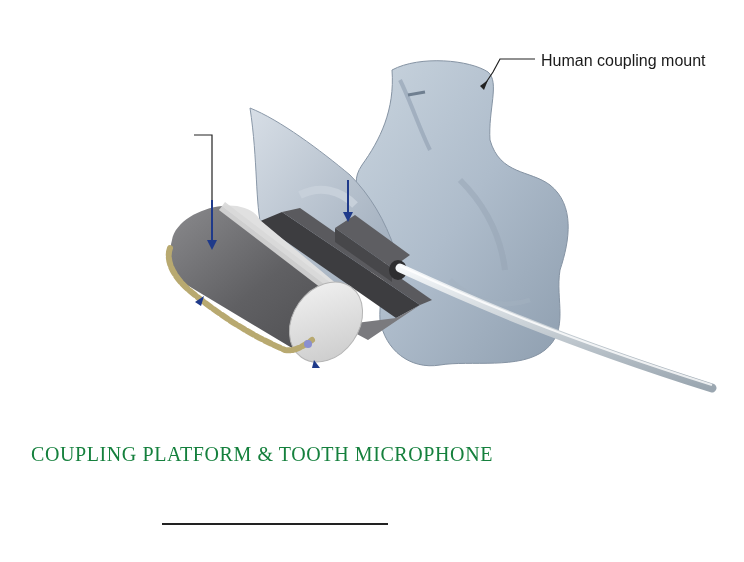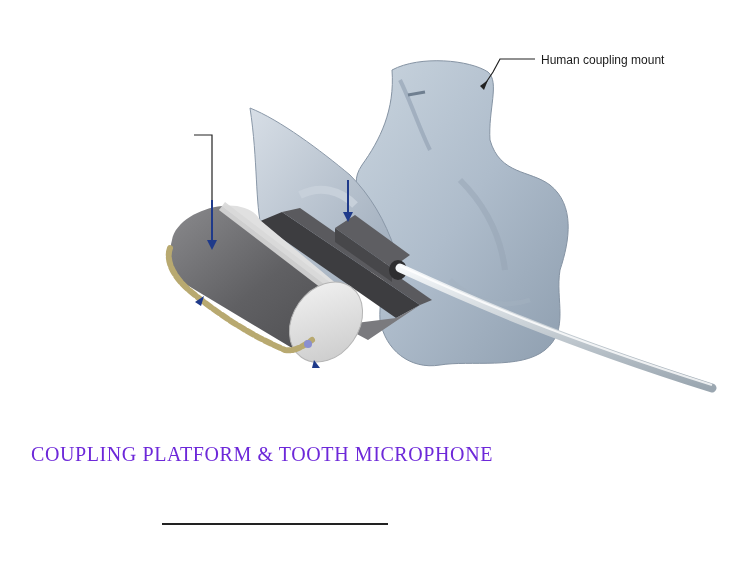--- a/index.html
+++ b/index.html
@@ -15,21 +15,21 @@
       font-family: "Liberation Sans", sans-serif;
     }
     .stage {
       position: absolute;
       left: 0; top: 0;
       width: 744px; height: 562px;
     }
     .label {
       position: absolute;
       font-family: "Liberation Sans", sans-serif;
-      font-size: 12px;
+      font-size: 16px;
       color: #1a1a1a;
       line-height: 13px;
       white-space: nowrap;
     }
     .label-mount {
       left: 541px;
       top: 54px;
     }
     .label-transducer {
       left: 48px;
@@ -37,21 +37,21 @@
       width: 160px;
       white-space: normal;
     }
     .caption {
       position: absolute;
       left: 31px;
       top: 443px;
       font-family: "Liberation Serif", serif;
       font-size: 20px;
       letter-spacing: 0.6px;
-      color: #6d28d9;
+      color: #15803d;
       white-space: nowrap;
     }
     .rule {
       position: absolute;
       left: 162px;
       top: 523px;
       width: 226px;
       height: 2px;
       background: #222222;
     }

